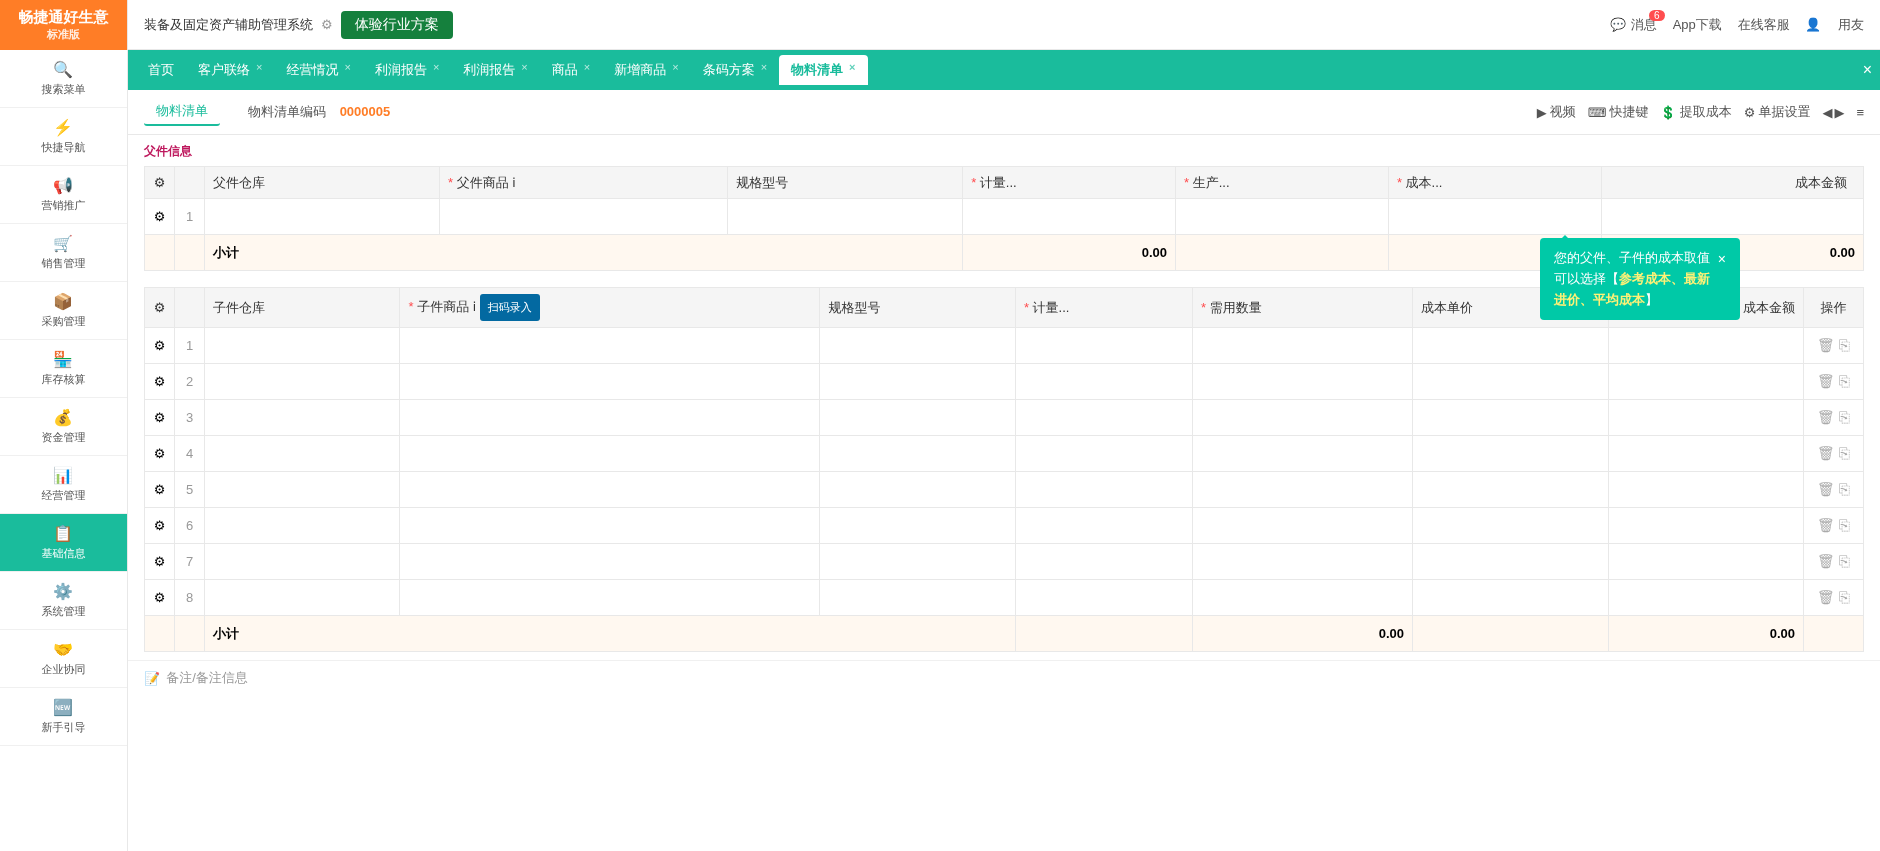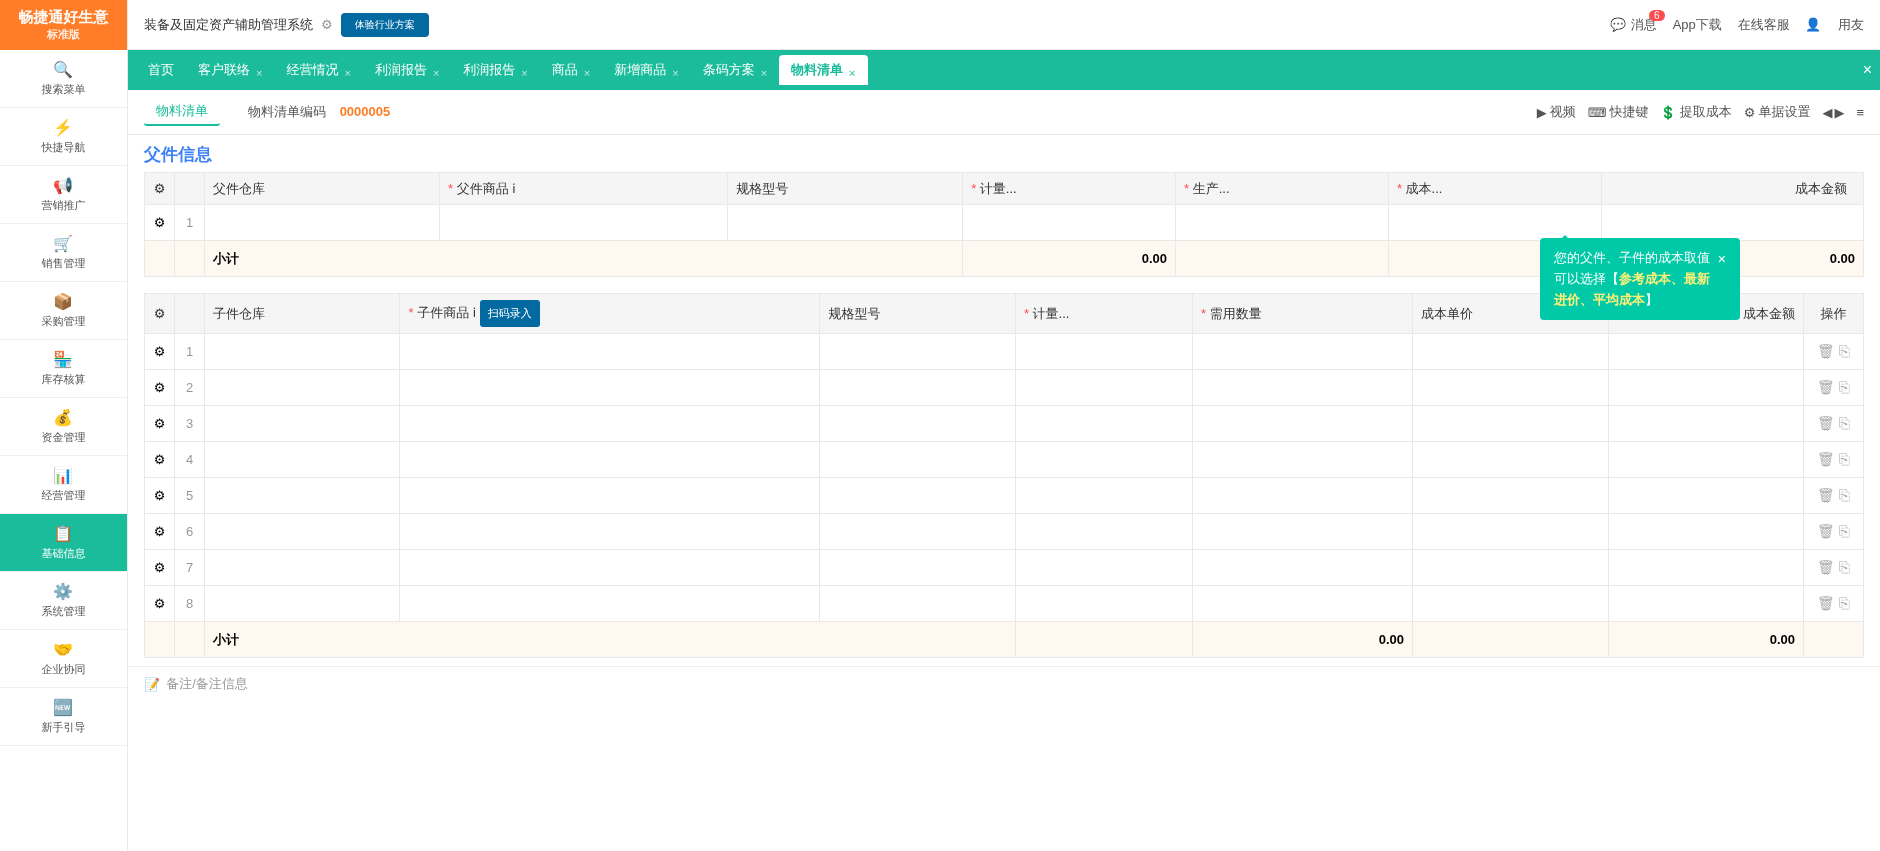--- a/index.html
+++ b/index.html
@@ -50,27 +50,27 @@
       background: #fff;
       border-bottom: 1px solid #e8e8e8;
       display: flex;
       align-items: center;
       padding: 17px 16px;
       justify-content: space-between;
     }
     .system-title { display: flex; align-items: center; gap: 8px; color: #333; font-size: 14px; }
     .system-title .gear { color: #999; cursor: pointer; }
     .trial-btn {
-      background: #0369a1;
+      background: #15803d;
       color: #fff;
       border: none;
       border-radius: 4px;
       padding: 5px 14px;
       cursor: pointer;
-      font-size: 10px;
+      font-size: 14px;
     }
     .header-right { display: flex; align-items: center; gap: 16px; color: #555; font-size: 13px; }
     .header-right .badge { position: relative; cursor: pointer; }
     .badge-dot {
       position: absolute;
       top: -6px; right: -8px;
       background: #ff4d4f;
       color: #fff;
       font-size: 10px;
       border-radius: 10px;
@@ -89,21 +89,21 @@
       flex-shrink: 0;
     }
     .nav-tab {
       color: #fff;
       padding: 6px 12px;
       cursor: pointer;
       border-radius: 4px 4px 0 0;
       font-size: 13px;
       white-space: nowrap;
       display: flex;
-      align-items: flex-end;
+      align-items: flex-start;
       gap: 4px;
     }
     .nav-tab.active { background: #fff; color: #1abc9c; font-weight: bold; }
     .nav-tab .close { font-size: 11px; opacity: 0.7; margin-left: 2px; }
     .nav-close-all { color: #fff; margin-left: auto; cursor: pointer; font-size: 16px; }
 
     
     .content { flex: 1; background: #fff; overflow: auto; display: flex; flex-direction: column; }
 
     
@@ -129,21 +129,21 @@
       align-items: center;
       gap: 12px;
       color: #555;
       font-size: 12px;
     }
     .sub-header-right span { cursor: pointer; display: flex; align-items: center; gap: 3px; }
     .sub-header-right .nav-arrows { display: flex; gap: 2px; }
 
     
     .section { padding: 8px 16px; }
-    .section-title { font-size: 17px; font-weight: bold; color: #3b82f6; margin-bottom: 6px; }
+    .section-title { font-size: 12px; font-weight: bold; color: #be185d; margin-bottom: 6px; }
 
     
     .data-table { width: 100%; border-collapse: collapse; font-size: 12px; }
     .data-table th {
       background: #f5f5f5;
       border: 1px solid #e8e8e8;
       padding: 6px 8px;
       color: #333;
       font-weight: normal;
       white-space: nowrap;

